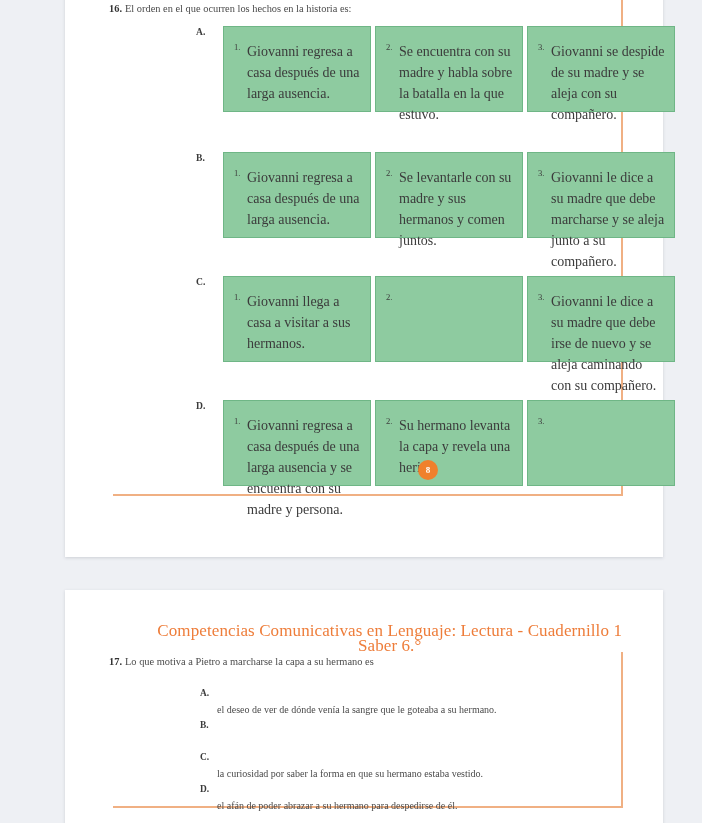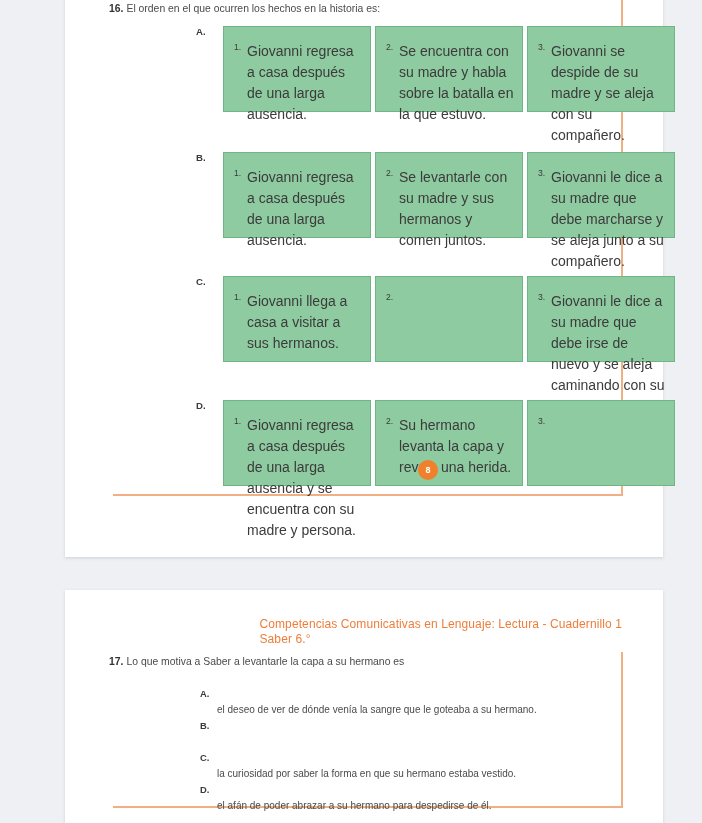--- a/index.html
+++ b/index.html
@@ -9,41 +9,42 @@
     width: 702px; height: 823px;
     background: #eef0f4;
     font-family: "Liberation Sans", sans-serif;
     overflow: hidden;
   }
   .viewport {
     position: relative;
     width: 702px;
     height: 677px;
     background: #eef0f4;
+    font-family: Liberation Serif, serif;
   }
 
   
   .page {
     position: absolute;
     left: 65px;
     width: 598px;
     background: #ffffff;
     box-shadow: 0 1px 3px rgba(60,64,80,0.18);
   }
   .page-one { top: -58px; height: 615px; }
   .page-two { top: 590px; height: 300px; }
 
   
   .page-header {
     position: absolute;
     right: 41px;
-    top: 27px;
-    text-align: left;
+    top: 33px;
+    text-align: center;
     color: #ee7d3a;
-    font-size: 12px;
+    font-size: 17px;
     line-height: 15px;
     letter-spacing: 0.1px;
   }
   .page-header .hdr-line { display: block; white-space: nowrap; }
 
   
   .question-block { position: absolute; left: 0; top: 0; width: 100%; }
 
   .q-stem {
     position: absolute;
@@ -241,21 +242,21 @@
   <div class="page page-two">
 
     <div class="page-header">
       <span class="hdr-line">Competencias Comunicativas en Lenguaje: Lectura - Cuadernillo 1</span>
       <span class="hdr-line">Saber 6.°</span>
     </div>
 
     <div class="question-block">
 
       <div class="q-stem" style="left:44px; top:66px;">
-        <span class="q-num">17.</span><span>Lo que motiva a Saber a levantarle la capa a su hermano es</span>
+        <span class="q-num">17.</span><span>Lo que motiva a Pietro a marcharse la capa a su hermano es</span>
       </div>
 
       <div class="rule-v" style="left:556px; top:62px; height:156px;"></div>
       <div class="rule-h" style="left:48px; top:216px; width:510px;"></div>
 
       <div class="mc-option" style="top:98px;">
         <span class="mc-label">A.</span>
         <span class="mc-text">el deseo de ver de dónde venía la sangre que le goteaba a su hermano.</span>
       </div>
 

